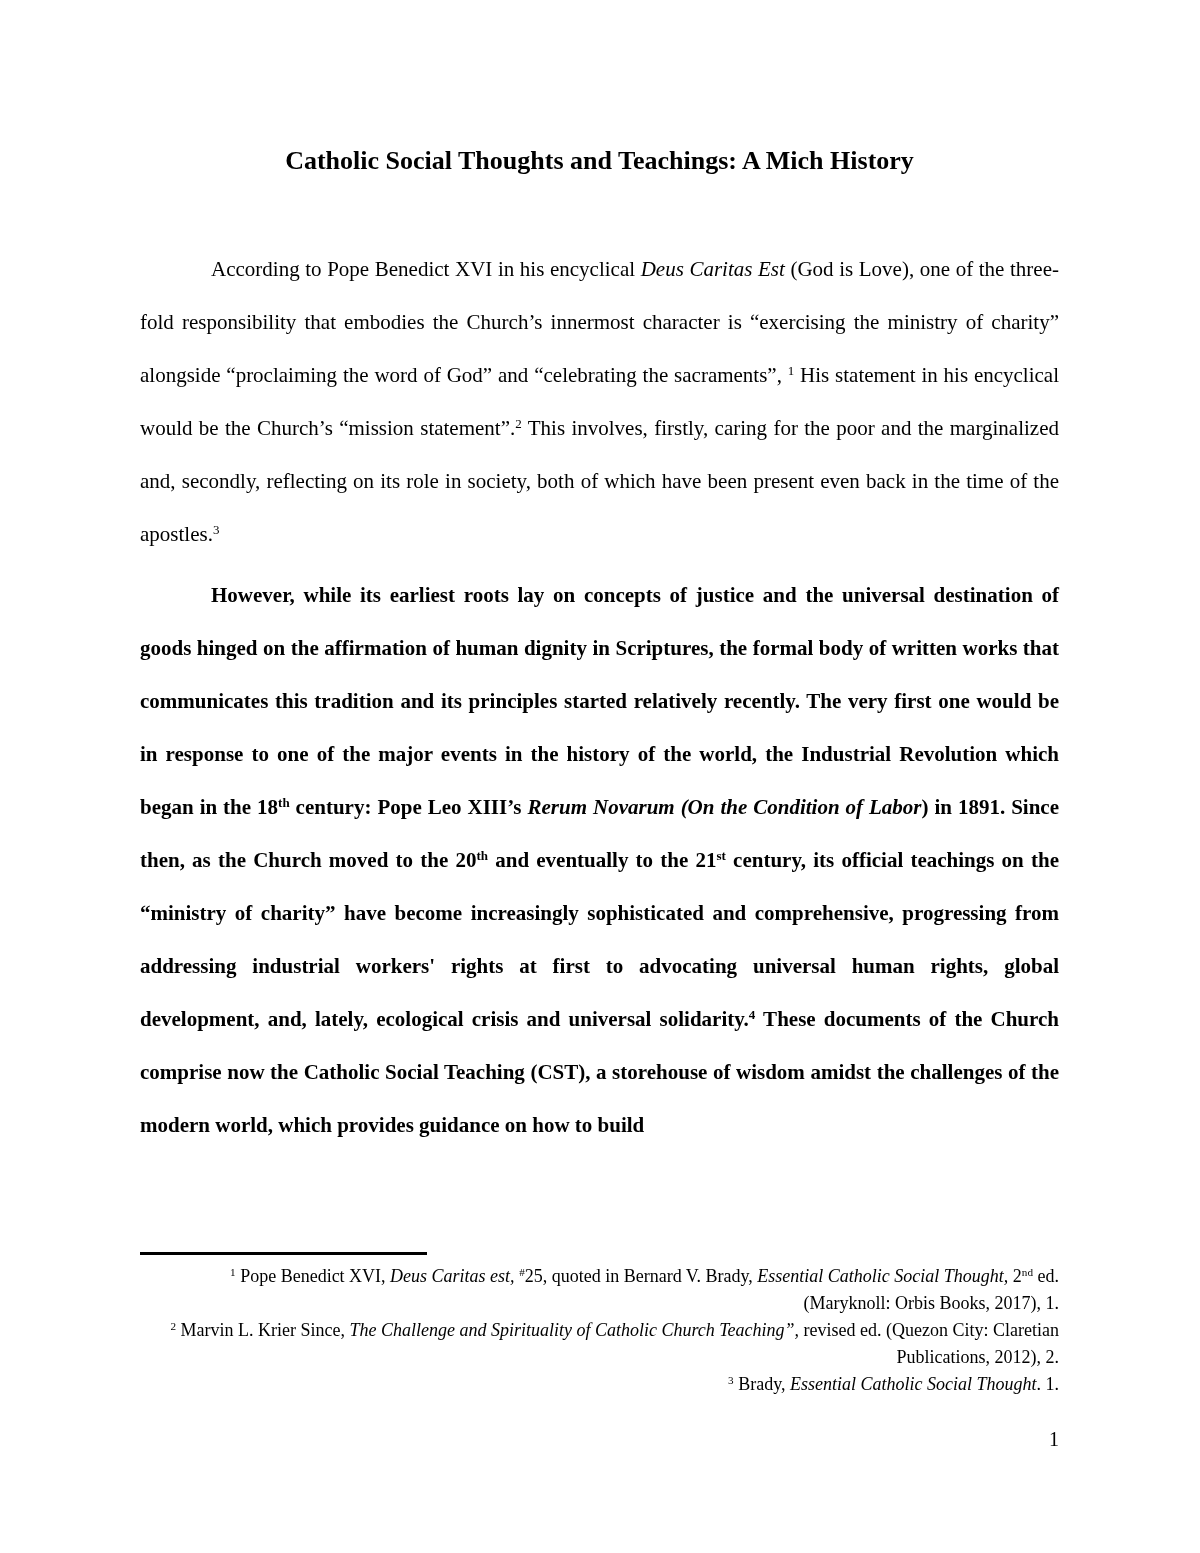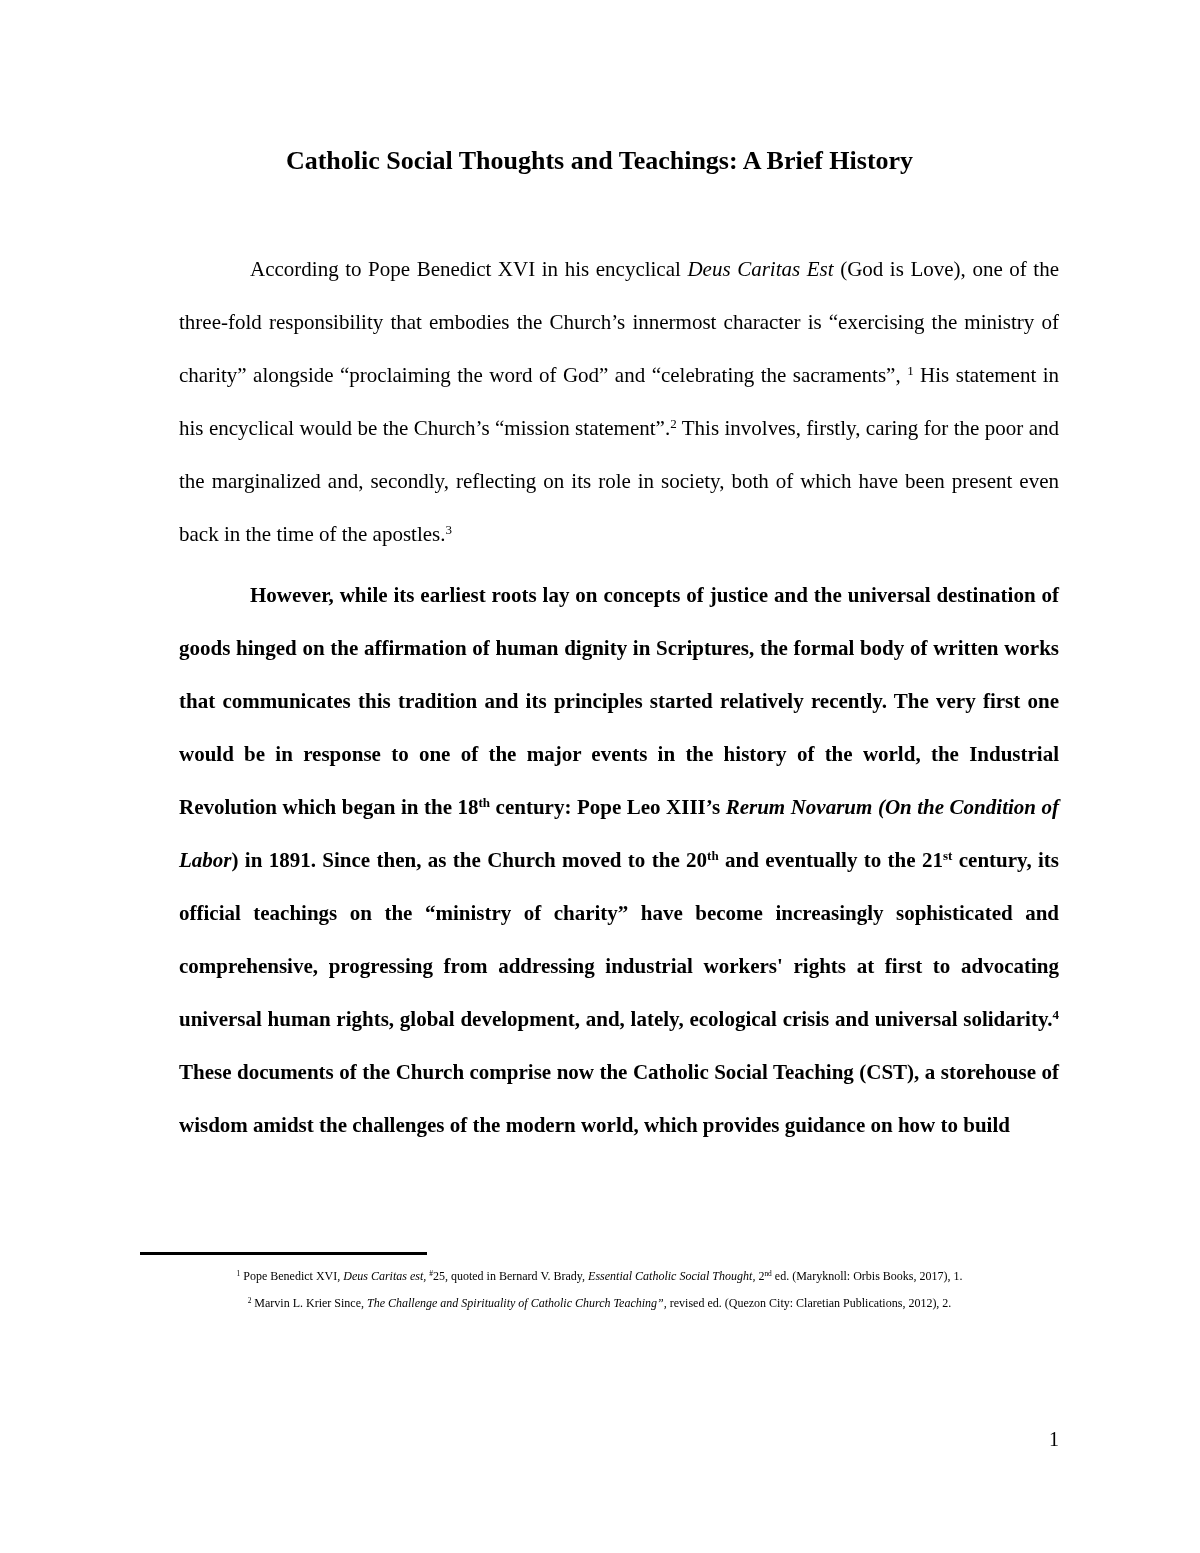--- a/index.html
+++ b/index.html
@@ -24,21 +24,20 @@
     font-weight: bold;
     font-size: 26px;
     line-height: 52px;
   }
   .title-line { margin: 0; font-size: 26px; font-weight: bold; }
   .body-text {
     margin-top: 56px;
     font-size: 21px;
     line-height: 53px;
     text-align: justify;
-    margin-left: 39px;
   }
   .para { margin: 0; text-indent: 71px; }
   .para + .para { margin-top: 8px; font-weight: bold; }
   .it { font-style: italic; }
   sup.sup {
     font-size: 0.62em;
     vertical-align: baseline;
     position: relative;
     top: -0.55em;
     line-height: 0;
@@ -49,52 +48,53 @@
     top: 1252px;
     width: 919px;
   }
   .footnote-sep {
     width: 287px;
     height: 0;
     border-top: 3px solid #000000;
     margin: 0 0 8px 0;
   }
   .footnote {
-    font-size: 12px;
+    font-size: 18px;
     line-height: 27px;
-    text-align: center;
+    text-align: right;
   }
   .page-number {
     position: absolute;
     top: 1428px;
     left: 140px;
     width: 919px;
     text-align: right;
     font-size: 20px;
   }
 </style>
 </head>
 <body>
 
 <div class="page">
 
   <div class="content">
 
     <div class="title-block">
-      <p class="title-line">Catholic Social Thoughts and Teachings: A Brief History</p>
+      <p class="title-line">Catholic Social Thoughts and Teachings: A Mich History</p>
     </div>
 
     <div class="body-text">
       <p class="para"><span>According to Pope Benedict XVI in his encyclical </span><span class="it">Deus Caritas Est</span><span> (God is Love), one of the three-fold responsibility that embodies the Church’s innermost character is “exercising the ministry of charity” alongside “proclaiming the word of God” and “celebrating the sacraments”, </span><sup class="sup">1</sup><span> His statement in his encyclical would be the Church’s “mission statement”.</span><sup class="sup">2</sup><span> This involves, firstly, caring for the poor and the marginalized and, secondly, reflecting on its role in society, both of which have been present even back in the time of the apostles.</span><sup class="sup">3</sup></p>
       <p class="para"><span>However, while its earliest roots lay on concepts of justice and the universal destination of goods hinged on the affirmation of human dignity in Scriptures, the formal body of written works that communicates this tradition and its principles started relatively recently. The very first one would be in response to one of the major events in the history of the world, the Industrial Revolution which began in the 18</span><sup class="sup">th</sup><span> century: Pope Leo XIII’s </span><span class="it">Rerum Novarum (On the Condition of Labor</span><span>) in 1891. Since then, as the Church moved to the 20</span><sup class="sup">th</sup><span> and eventually to the 21</span><sup class="sup">st</sup><span> century, its official teachings on the “ministry of charity” have become increasingly sophisticated and comprehensive, progressing from addressing industrial workers' rights at first to advocating universal human rights, global development, and, lately, ecological crisis and universal solidarity.</span><sup class="sup">4</sup><span> These documents of the Church comprise now the Catholic Social Teaching (CST), a storehouse of wisdom amidst the challenges of the modern world, which provides guidance on how to build</span></p>
     </div>
 
   </div>
 
   <div class="footnote-area">
     <div class="footnote-sep"></div>
     <div class="footnote"><sup class="sup">1</sup><span> Pope Benedict XVI, </span><span class="it">Deus Caritas est, </span><sup class="sup">#</sup><span>25, quoted in Bernard V. Brady, </span><span class="it">Essential Catholic Social Thought, </span><span>2</span><sup class="sup">nd</sup><span> ed. (Maryknoll: Orbis Books, 2017), 1.</span></div>
     <div class="footnote"><sup class="sup">2</sup><span> Marvin L. Krier Since, </span><span class="it">The Challenge and Spirituality of Catholic Church Teaching”, </span><span>revised ed. (Quezon City: Claretian Publications, 2012), 2.</span></div>
+    <div class="footnote"><sup class="sup">3</sup><span> Brady, </span><span class="it">Essential Catholic Social Thought</span><span>. 1.</span></div>
   </div>
 
   <div class="page-number">1</div>
 
 </div>
 
 </body></html>

